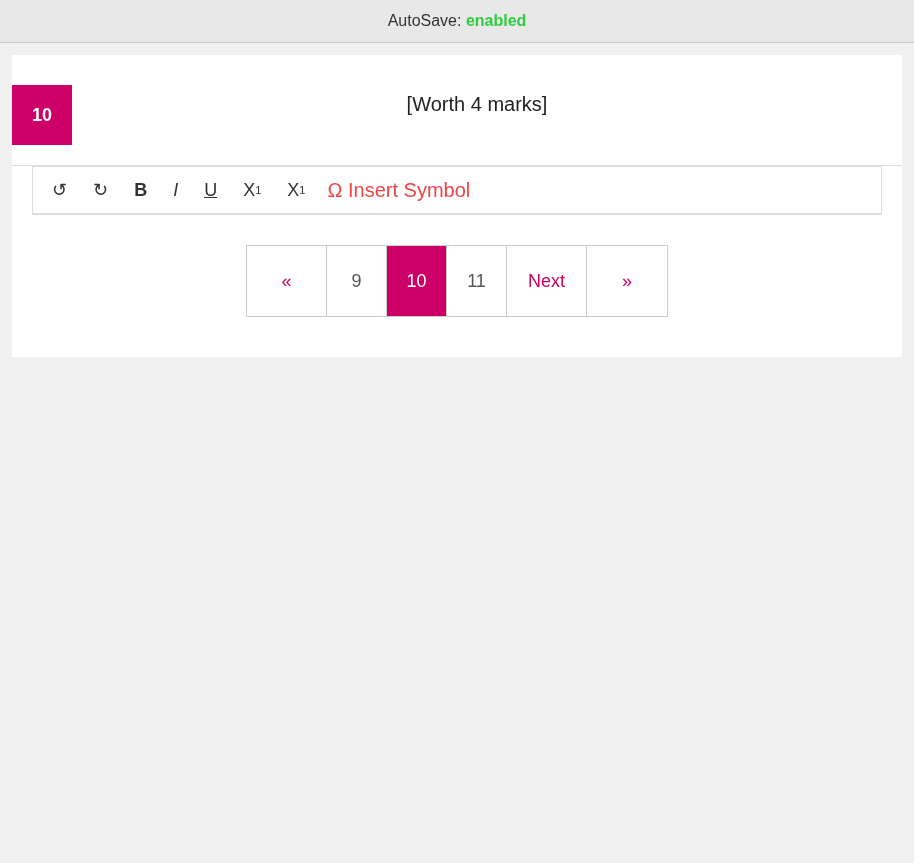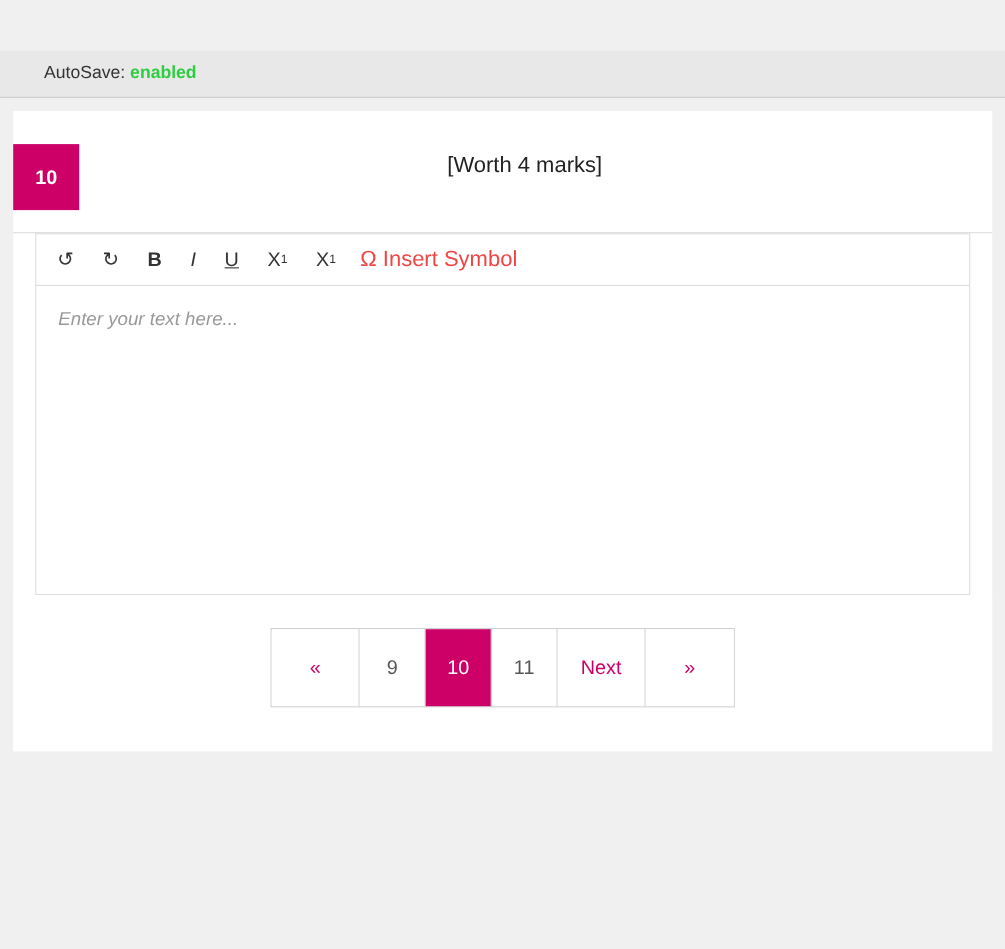--- a/index.html
+++ b/index.html
@@ -14,23 +14,22 @@
       width: 914px;
       min-height: 863px;
       overflow-x: hidden;
     }
 
     .top-bar {
       background: #e8e8e8;
       padding: 12px 40px;
       display: flex;
       align-items: center;
-      justify-content: flex-start;
+      justify-content: center;
       border-bottom: 1px solid #ccc;
-      margin-top: 46px;
     }
 
     .autosave-label {
       font-size: 16px;
       color: #333;
     }
 
     .autosave-status {
       color: #2ecc40;
       font-weight: bold;
@@ -231,23 +230,20 @@
       <button class="toolbar-btn underline" title="Underline">
         <span>U</span>
       </button>
       <button class="toolbar-btn subscript" title="Subscript">X<sub style="font-size:11px;">1</sub></button>
       <button class="toolbar-btn superscript" title="Superscript">X<sup style="font-size:11px;">1</sup></button>
       <button class="insert-symbol-btn">
         <span>Ω Insert Symbol</span>
       </button>
     </div>
 
-    <div class="text-area" contenteditable="true" style="">
-      <span>Enter your text here...</span>
-    </div>
   </div>
 
   <div class="pagination-area">
     <div class="pagination">
       <button class="page-btn">«</button>
       <button class="page-btn number">9</button>
       <button class="page-btn number active">10</button>
       <button class="page-btn number">11</button>
       <button class="page-btn">Next</button>
       <button class="page-btn">»</button>

